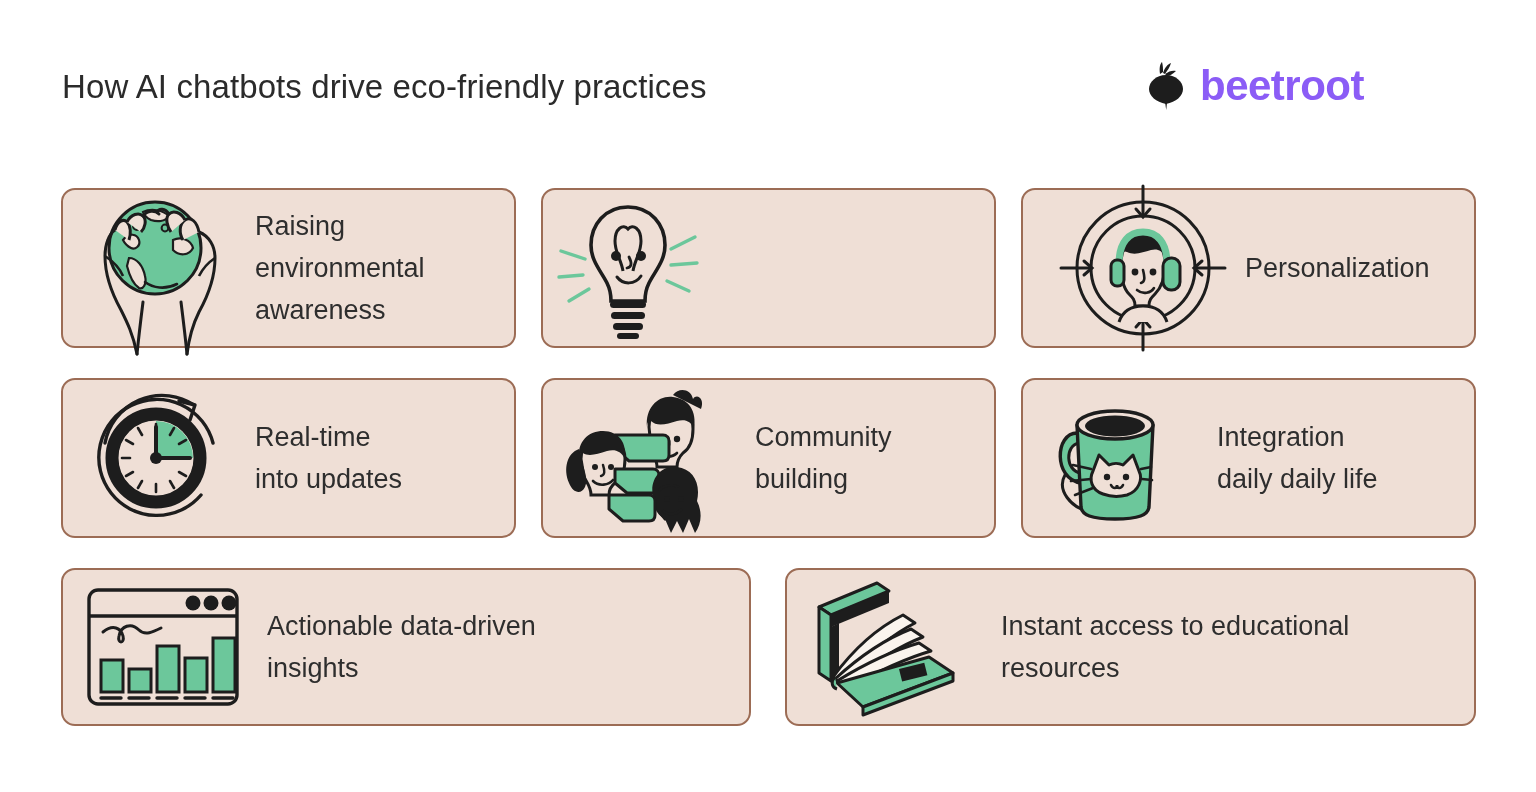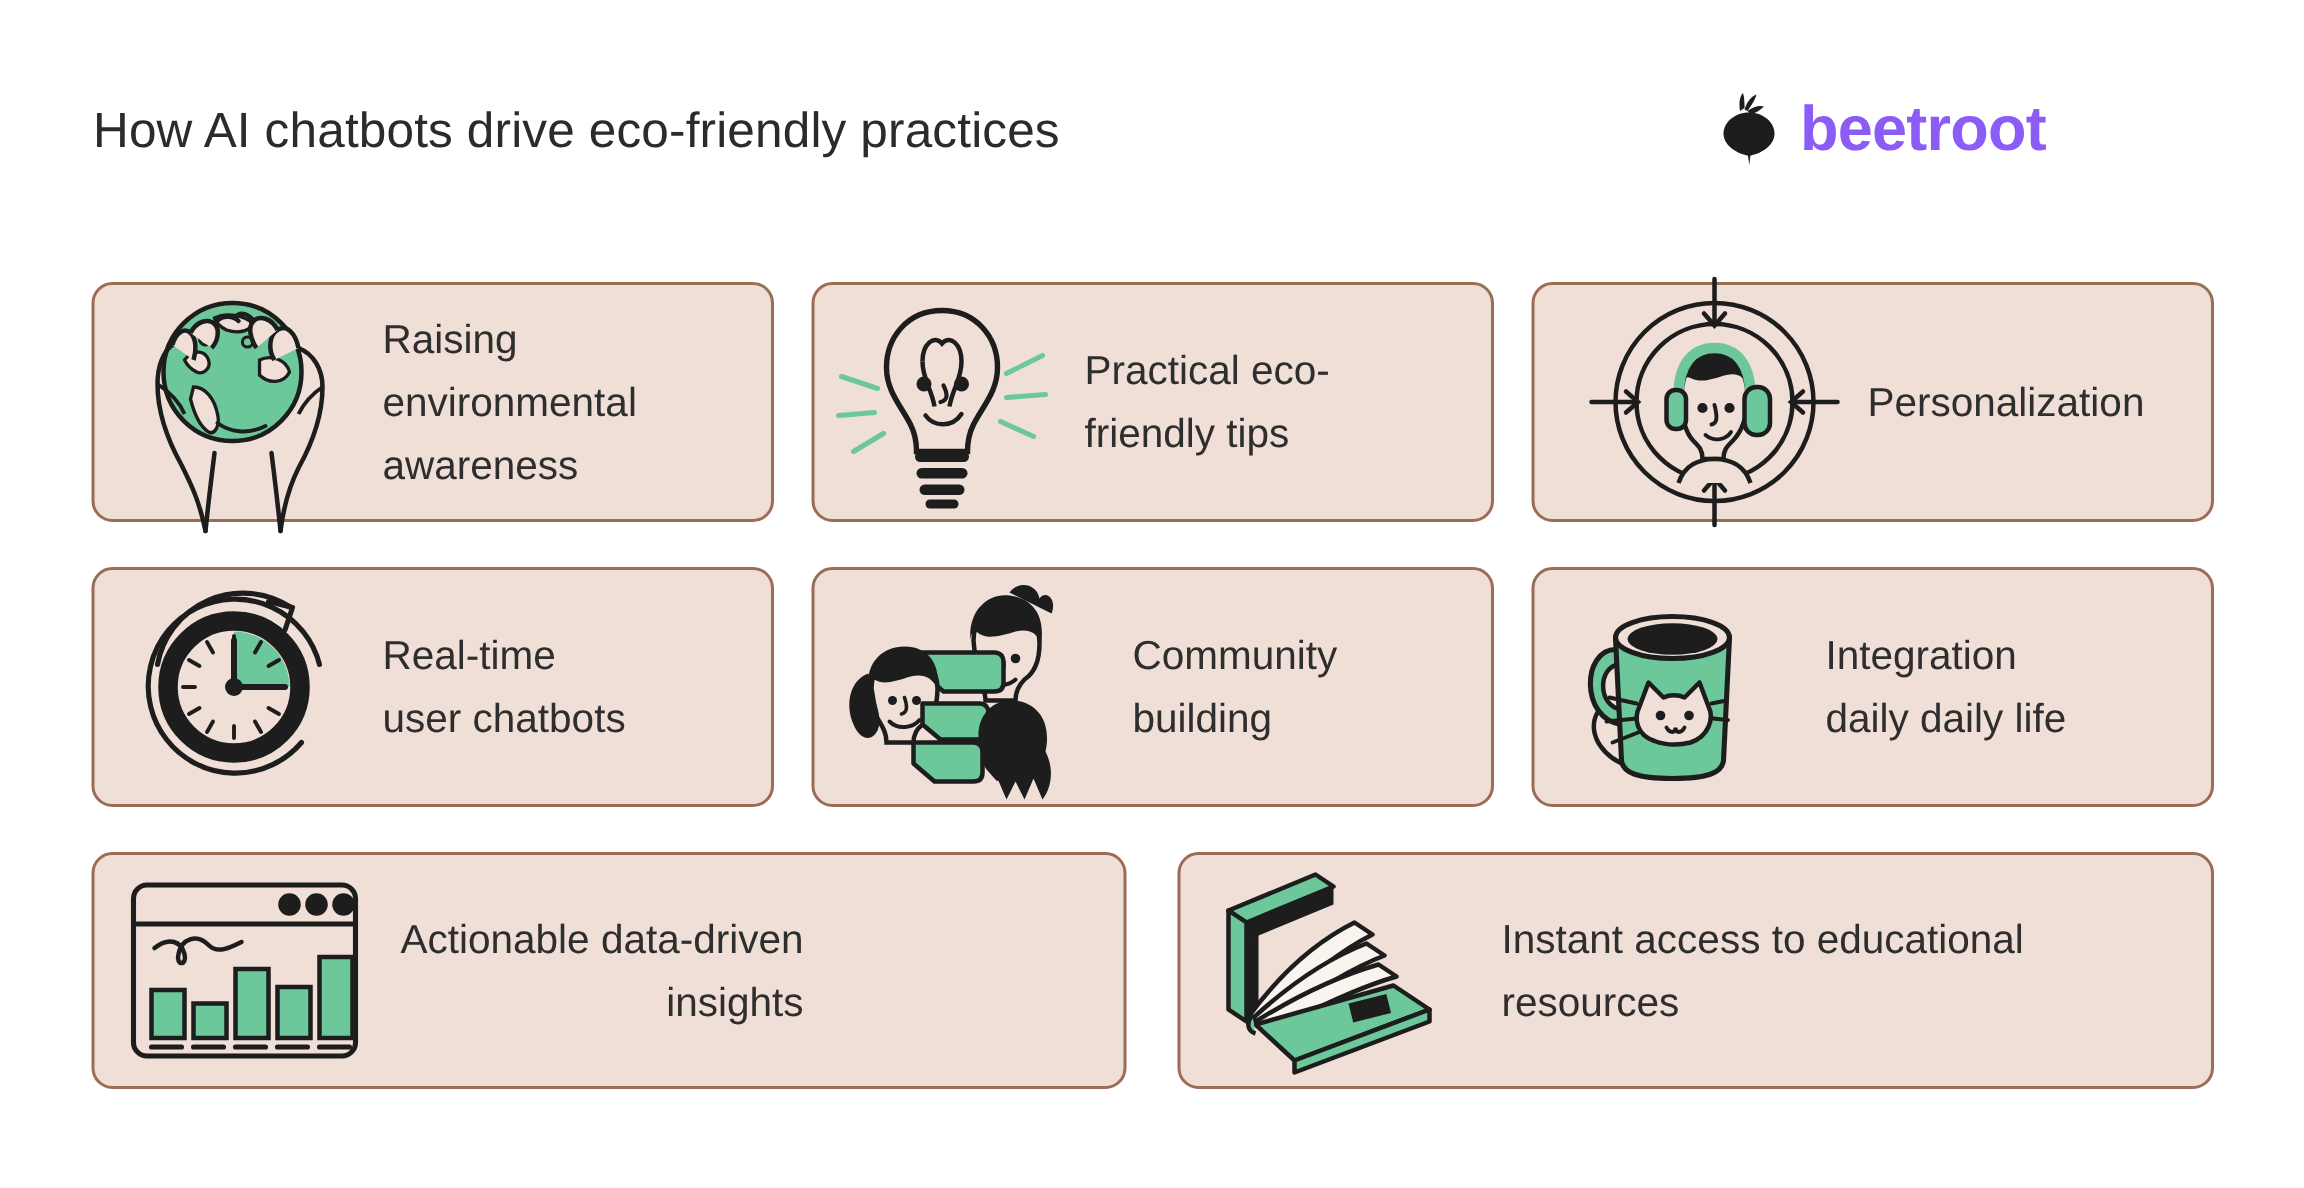--- a/index.html
+++ b/index.html
@@ -117,21 +117,21 @@
   #card-3 .card-icon { width: 150px; height: 150px; margin-left: 20px; }
   #card-3 .card-label { margin-left: 22px; }
 
   #card-4 .card-icon { width: 160px; height: 150px; margin-left: 10px; }
   #card-4 .card-label { margin-left: 18px; }
 
   #card-5 .card-icon { width: 140px; height: 150px; margin-left: 24px; }
   #card-5 .card-label { margin-left: 30px; }
 
   #card-6 .card-icon { width: 160px; height: 130px; margin-left: 20px; }
-  #card-6 .card-label { margin-left: 24px; text-align: right; }
+  #card-6 .card-label { margin-left: 24px; }
 
   #card-7 .card-icon { width: 160px; height: 140px; margin-left: 20px; }
   #card-7 .card-label { margin-left: 34px; }
 
   svg { display: block; overflow: visible; }
 </style>
 </head>
 <body>
 
 <div class="page">
@@ -220,22 +220,20 @@
           <path d="M76 64 C79 70, 79 74, 74 75" fill="none" stroke="#1d1d1d" stroke-width="2.8" stroke-linecap="round"></path>
           <path d="M64 84 C70 92, 82 92, 88 83" fill="none" stroke="#1d1d1d" stroke-width="3" stroke-linecap="round"></path>
 
           <path d="M58 110 C58 116, 92 116, 92 110 L92 110 C92 116, 58 116, 58 110 Z" fill="#1d1d1d"></path>
           <rect x="57" y="108" width="36" height="7" rx="3.5" fill="#1d1d1d"></rect>
           <rect x="58" y="119" width="34" height="7" rx="3.5" fill="#1d1d1d"></rect>
           <rect x="60" y="130" width="30" height="7" rx="3.5" fill="#1d1d1d"></rect>
           <rect x="64" y="140" width="22" height="6" rx="3" fill="#1d1d1d"></rect>
         </svg>
       </div>
-      <div class="card-label">Practical eco-
-friendly tips</div>
     </div>
 
     <div class="card" id="card-2">
       <div class="card-icon">
         <svg viewBox="0 0 156 156" width="156" height="156">
           <circle cx="78" cy="78" r="66" fill="none" stroke="#1d1d1d" stroke-width="3"></circle>
           <circle cx="78" cy="78" r="52" fill="none" stroke="#1d1d1d" stroke-width="3"></circle>
 
           <g stroke="#1d1d1d" stroke-width="3" stroke-linecap="round" fill="none">
             <line x1="78" y1="-4" x2="78" y2="26"></line>
@@ -297,21 +295,21 @@
             <line x1="43" y1="93" x2="50" y2="89"></line>
             <line x1="55" y1="105" x2="59" y2="98"></line>
           </g>
 
           <line x1="73" y1="75" x2="73" y2="44" stroke="#1d1d1d" stroke-width="4" stroke-linecap="round"></line>
           <line x1="73" y1="75" x2="107" y2="75" stroke="#1d1d1d" stroke-width="4" stroke-linecap="round"></line>
           <circle cx="73" cy="75" r="6" fill="#1d1d1d"></circle>
         </svg>
       </div>
       <div class="card-label">Real-time
-user chatbots</div>
+into updates</div>
     </div>
 
     <div class="card" id="card-4">
       <div class="card-icon">
         <svg viewBox="0 0 160 150" width="160" height="150">
 
           <g>
             <path d="M96 44 C96 30, 106 22, 118 22 C132 22, 140 32, 140 46 C140 58, 136 66, 130 70
                      C126 74, 124 78, 124 84 L104 84 C104 76, 100 72, 98 64 Z" fill="#EFDFD6" stroke="#1d1d1d" stroke-width="3"></path>
             <path d="M94 44 C92 24, 106 12, 120 14 C136 16, 144 28, 141 46

